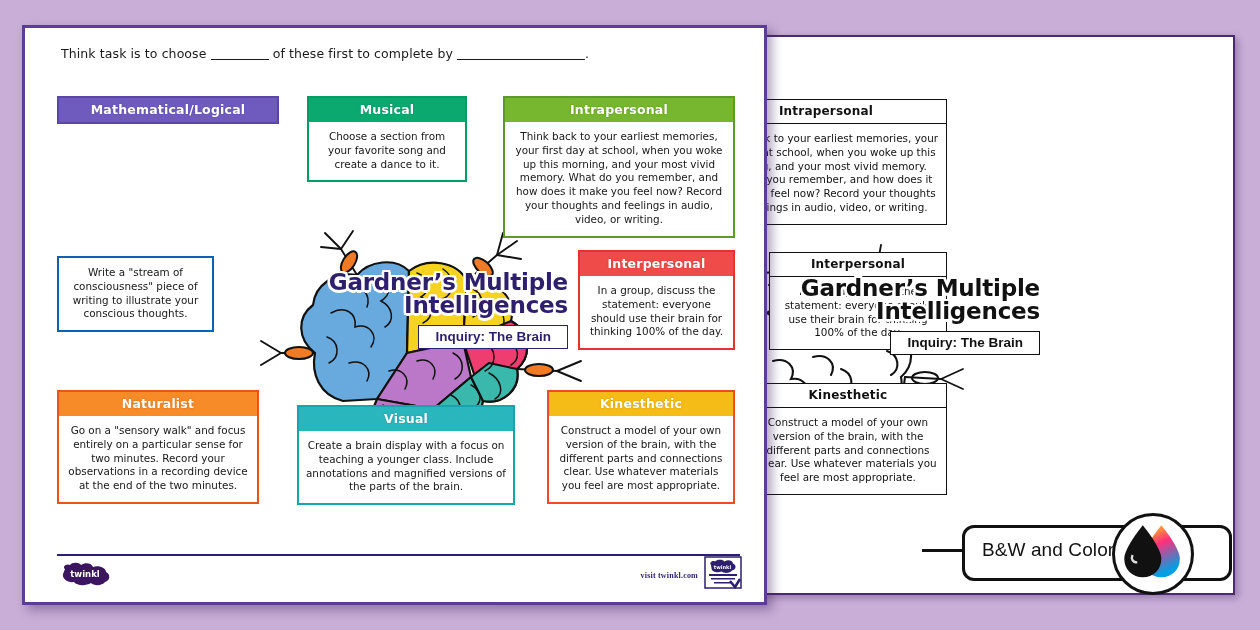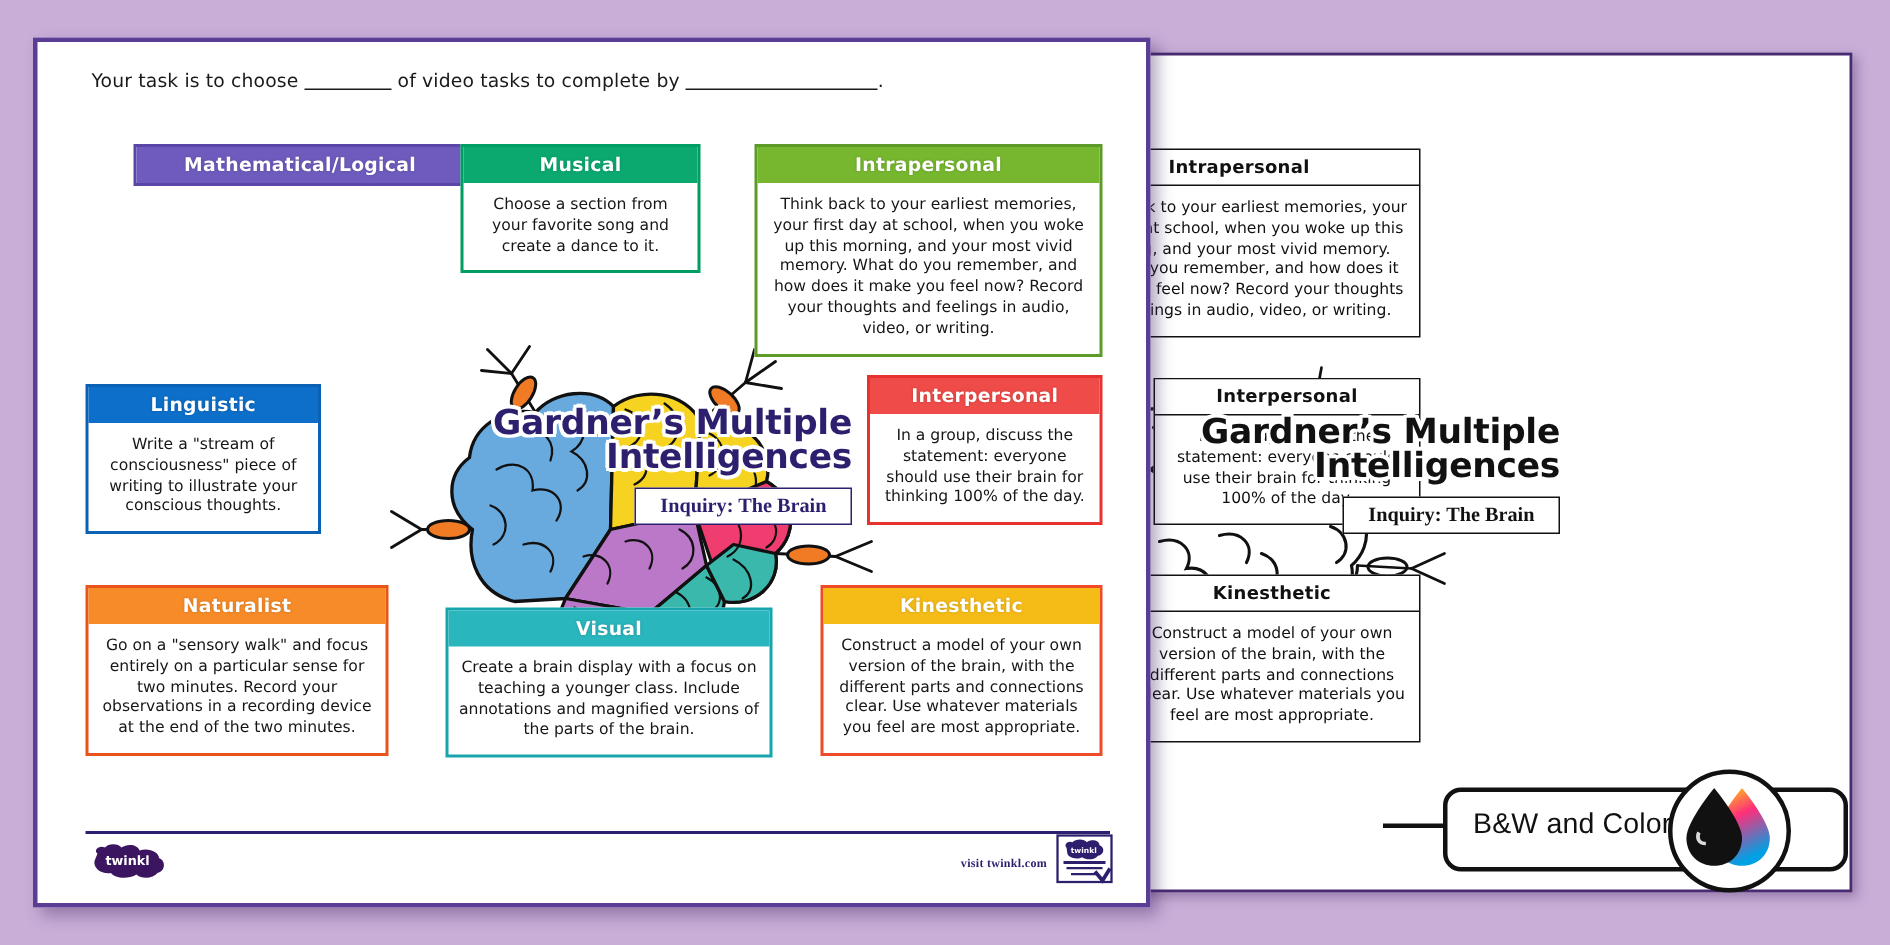--- a/index.html
+++ b/index.html
@@ -78,21 +78,21 @@
   .card .bdy {
     font-family: "DejaVu Sans", sans-serif;
     font-size: 10.4px;
     line-height: 1.33;
     color: #161616;
     text-align: center;
     padding: 8px 7px 9px;
   }
 
   
-  .c-math   { border: 2.5px solid #5b46a8; margin-left: 32px; }
+  .c-math   { border: 2.5px solid #5b46a8; }
   .c-math   .hdr { background: #6f5bbd; }
   .c-music  { border: 2.5px solid #009e62; }
   .c-music  .hdr { background: #0ba96f; }
   .c-intra  { border: 2.5px solid #5d9b28; }
   .c-intra  .hdr { background: #76b72f; }
   .c-ling   { border: 2.5px solid #0b62b5; }
   .c-ling   .hdr { background: #0d6fc9; }
   .c-inter  { border: 2.5px solid #e8322f; }
   .c-inter  .hdr { background: #ef4b48; }
   .c-nat    { border: 2.5px solid #e8541a; }
@@ -131,21 +131,21 @@
       -2px -2px 0 #fff, 2px -2px 0 #fff, -2px 2px 0 #fff, 2px 2px 0 #fff,
       0 -2.5px 0 #fff, 0 2.5px 0 #fff, -2.5px 0 0 #fff, 2.5px 0 0 #fff;
   }
   .bw .mi-title { color: #111; }
   .subtitle-box {
     display: inline-block;
     margin-top: 7px;
     background: #fff;
     border: 1.6px solid #2d1f6e;
     padding: 3px 16px 4px;
-    font-family: Liberation Serif, serif;
+    font-family: Liberation Sans, sans-serif;
     font-weight: bold;
     font-size: 13.5px;
     color: #2d1f6e;
   }
   .bw .subtitle-box { border-color: #111; color: #111; }
 
   
   .footer-rule {
     position: absolute; left: 32px; right: 24px; bottom: 46px;
     height: 2px; background: #2d1f6e;
@@ -304,23 +304,23 @@
         <div class="bdy">Construct a model of your own version of the brain, with the different parts and connections clear.  Use whatever materials you feel are most appropriate.</div>
       </div>
 
     </div>
   </div>
 
   <div class="sheet" id="sheet-color">
     <div class="page-inner">
 
       <div class="task-line">
-        <span>Your task is to choose</span>
+        <span>Think task is to choose</span>
         <span class="blank sm"></span>
-        <span>of video tasks to complete by</span>
+        <span>of these first to complete by</span>
         <span class="blank lg"></span><span>.</span>
       </div>
 
       <div class="brain-wrap" id="brain-color">
         <svg viewBox="0 0 340 240" width="340" height="240" aria-hidden="true">
 
           <g stroke="#111" stroke-width="2.2" stroke-linejoin="round">
             <path d="M58 130 C40 116 40 94 56 82 C58 62 78 48 100 52 C112 38 138 34 152 48
                      L150 130 L120 176 L86 178 C62 172 54 150 58 130 Z" fill="#68a9de"></path>
             <path d="M152 48 C170 34 200 38 210 58 L206 118 L150 130 L152 48 Z" fill="#f5d320"></path>
@@ -406,21 +406,20 @@
         <div class="hdr">Musical</div>
         <div class="bdy">Choose a section from your favorite song and create a dance to it.</div>
       </div>
 
       <div class="card c-intra" style="left:478px; top:68px; width:232px;">
         <div class="hdr">Intrapersonal</div>
         <div class="bdy">Think back to your earliest memories, your first day at school, when you woke up this morning, and your most vivid memory. What do you remember, and how does it make you feel now? Record your thoughts and feelings in audio, video, or writing.</div>
       </div>
 
       <div class="card c-ling" style="left:32px; top:228px; width:157px;">
-        <div class="hdr">Linguistic</div>
         <div class="bdy">Write a "stream of consciousness" piece of writing to illustrate your conscious thoughts.</div>
       </div>
 
       <div class="card c-inter" style="left:553px; top:222px; width:157px;">
         <div class="hdr">Interpersonal</div>
         <div class="bdy">In a group, discuss the statement: everyone should use their brain for thinking 100% of the day.</div>
       </div>
 
       <div class="card c-nat" style="left:32px; top:362px; width:202px;">
         <div class="hdr">Naturalist</div>

